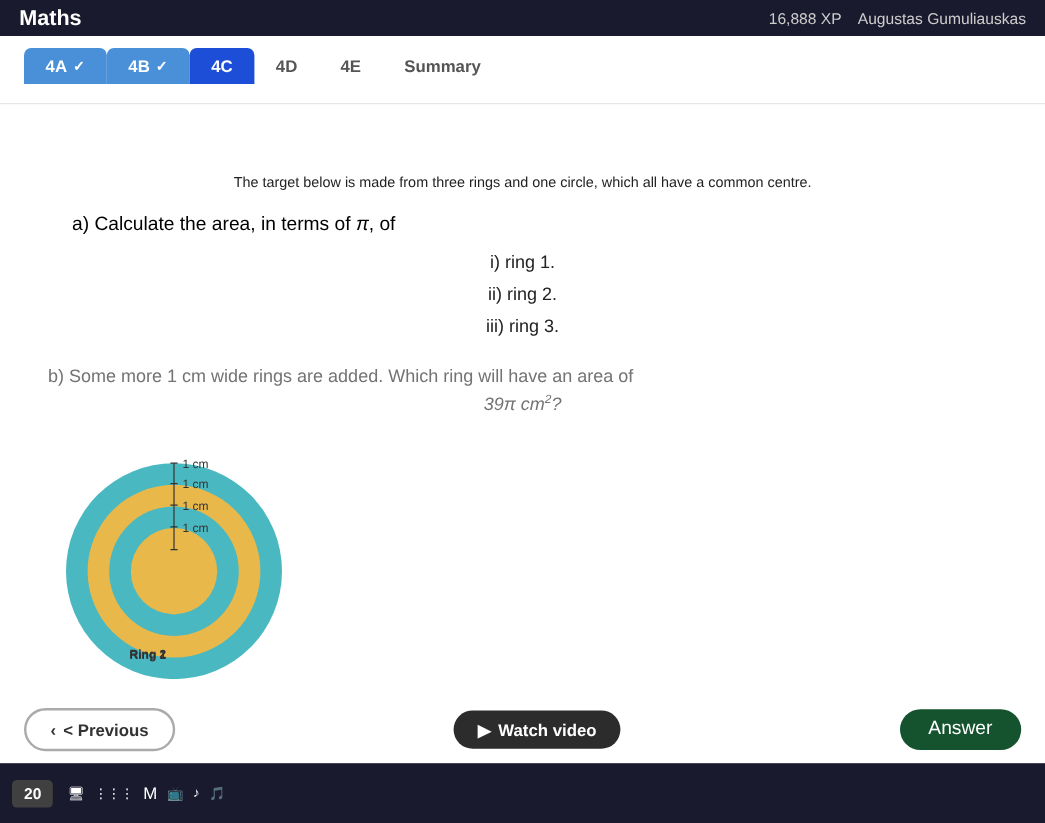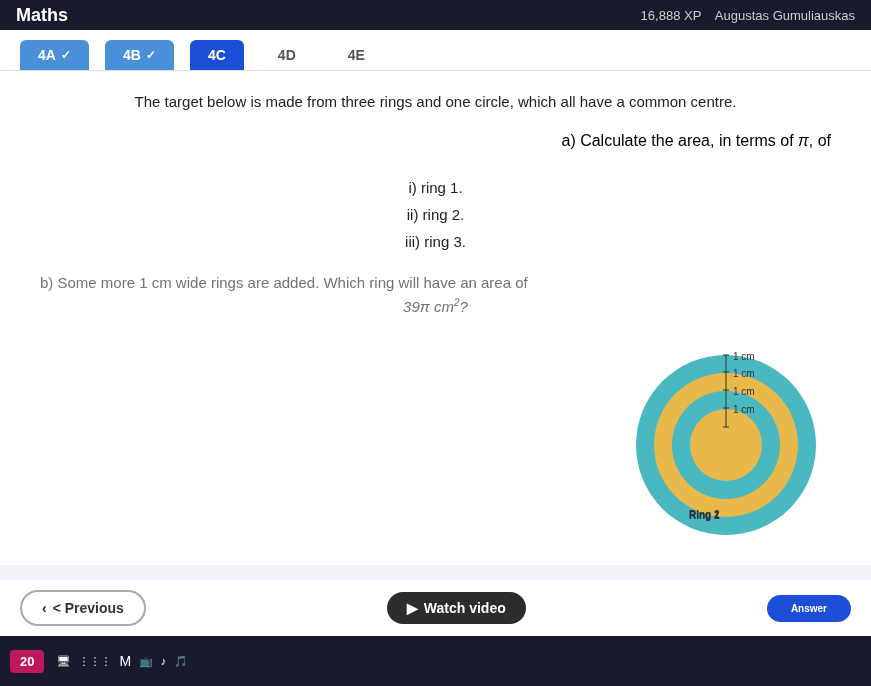--- a/index.html
+++ b/index.html
@@ -29,22 +29,22 @@
     }
     .top-bar-right {
       font-size: 13px;
       color: #ccc;
     }
 
     
     .tabs-row {
       display: flex;
       align-items: center;
-      padding: 10px 20px 0 20px;
-      gap: 16px;
+      padding: 10px 20px 16px 20px;
+      gap: 0;
       background: white;
       border-bottom: 1px solid #e0e0e0;
     }
     .tab {
       padding: 7px 18px;
       border-radius: 6px 6px 0 0;
       font-size: 14px;
       font-weight: 600;
       cursor: pointer;
       border: none;
@@ -69,25 +69,26 @@
     .tab .checkmark {
       font-size: 12px;
     }
 
     
     .question-area {
       padding: 20px 40px 10px 40px;
       background: white;
     }
     .question-intro {
-      font-size: 15px;
+      font-size: 12px;
       color: #222;
       text-align: center;
       margin-bottom: 18px;
       line-height: 1.5;
+      margin-top: 36px;
     }
     .question-subparts {
       text-align: center;
       font-size: 15px;
       color: #222;
       margin-bottom: 16px;
       line-height: 1.8;
     }
     .question-part-b {
       font-size: 15px;
@@ -97,21 +98,21 @@
     }
     .math-display {
       text-align: center;
       font-size: 15px;
       font-style: italic;
     }
 
     
     .diagram-container {
       display: flex;
-      justify-content: flex-end;
+      justify-content: flex-start;
       align-items: center;
       margin: 10px 0 0 0;
     }
 
     
     .bottom-bar {
       position: absolute;
       bottom: 50px;
       left: 0;
       right: 0;
@@ -141,45 +142,45 @@
       border-radius: 20px;
       padding: 8px 20px;
       font-size: 14px;
       font-weight: 600;
       cursor: pointer;
       display: flex;
       align-items: center;
       gap: 6px;
     }
     .btn-answer {
-      background: #1d4ed8;
+      background: #14532d;
       color: white;
       border: none;
       border-radius: 20px;
       padding: 8px 24px;
-      font-size: 10px;
-      font-weight: 700;
+      font-size: 16px;
+      font-weight: 400;
       cursor: pointer;
     }
 
     
     .taskbar {
       position: absolute;
       bottom: 0;
       left: 0;
       right: 0;
       height: 50px;
       background: #1a1a2e;
       display: flex;
       align-items: center;
       padding: 0 10px;
       gap: 8px;
     }
     .taskbar-time {
-      background: #be185d;
+      background: #404040;
       color: white;
       padding: 4px 10px;
       border-radius: 4px;
       font-size: 13px;
       font-weight: 700;
     }
 
     sup {
       font-size: 10px;
     }
@@ -207,26 +208,29 @@
   </button>
   <button class="tab active">
     <span>4C</span>
   </button>
   <button class="tab inactive">
     <span>4D</span>
   </button>
   <button class="tab inactive">
     <span>4E</span>
   </button>
+  <button class="tab inactive">
+    <span>Summary</span>
+  </button>
 </div>
 
 <div class="question-area">
   <div class="question-intro">The target below is made from three rings and one circle, which all have a common centre.</div>
 
-  <div style="margin-left: 20px; margin-bottom: 24px; text-align: right;">
+  <div style="margin-left: 20px; margin-bottom: 8px;">
     <span>a) Calculate the area, in terms of <em>π</em>, of</span>
   </div>
 
   <div class="question-subparts">
     i) ring 1.<br>
     ii) ring 2.<br>
     iii) ring 3.
   </div>
 
   <div class="question-part-b">

